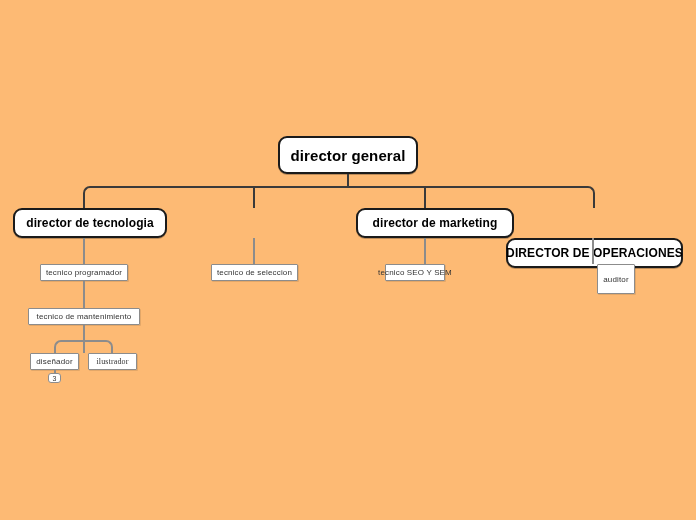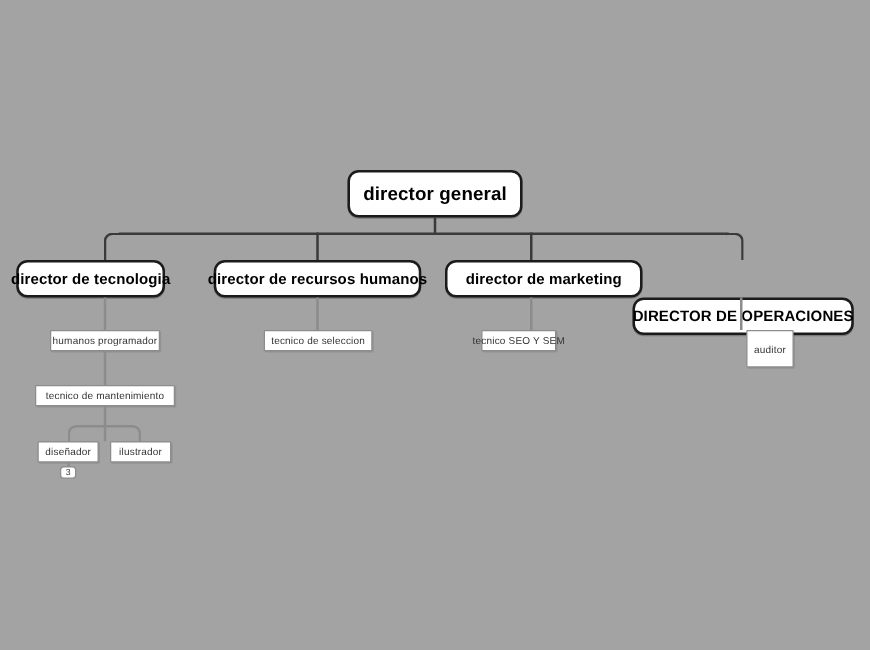--- a/index.html
+++ b/index.html
@@ -4,21 +4,21 @@
 <style>
   html, body {
     margin: 0;
     padding: 0;
     background: #ffffff;
   }
   #canvas {
     position: relative;
     width: 696px;
     height: 520px;
-    background: #a3a3a3;
+    background: #fdba74;
     overflow: hidden;
     font-family: "Liberation Sans", sans-serif;
     -webkit-font-smoothing: antialiased;
   }
 
   
   .conn {
     position: absolute;
     box-sizing: border-box;
   }
@@ -128,43 +128,40 @@
 
   <div class="elbow elbow-tl" style="left:83px; top:186px; width:14px; height:22px;"></div>
 
   <div class="elbow elbow-tr" style="left:581px; top:186px; width:14px; height:22px;"></div>
 
   <div class="conn h-dark" style="left:95px; top:186px; width:488px;"></div>
 
   <div class="conn v-dark" style="left:253px; top:186px; height:22px;"></div>
   <div class="conn v-dark" style="left:424px; top:186px; height:22px;"></div>
 
-  <div class="node node-major node-l1" style="left:13px; top:208px; width:119px; height:30px;">
+  <div class="node node-major node-l1" style="left:13px; top:208px; width:154px; height:30px;">
     <span>director de tecnologia</span>
   </div>
 
-  <div class="node node-major node-l1" style="left:171px; top:208px; width:166px; height:30px;">
-    <span>director de recursos humanos</span>
-  </div>
 
   <div class="node node-major node-l1" style="left:356px; top:208px; width:158px; height:30px;">
     <span>director de marketing</span>
   </div>
 
   <div class="node node-major node-l1" style="left:506px; top:208px; width:177px; height:30px;margin-top:30px;">
     <span>DIRECTOR DE OPERACIONES</span>
   </div>
 
   <div class="conn v-gray" style="left:83px; top:238px; height:26px;"></div>
   <div class="conn v-gray" style="left:253px; top:238px; height:26px;"></div>
   <div class="conn v-gray" style="left:424px; top:238px; height:26px;"></div>
   <div class="conn v-gray" style="left:592px; top:238px; height:26px;"></div>
 
   <div class="node node-minor" style="left:40px; top:264px; width:88px; height:17px;">
-    <span>humanos programador</span>
+    <span>tecnico programador</span>
   </div>
 
   <div class="node node-minor" style="left:211px; top:264px; width:87px; height:17px;">
     <span>tecnico de seleccion</span>
   </div>
 
   <div class="node node-minor" style="left:385px; top:264px; width:60px; height:17px;">
     <span>tecnico SEO Y SEM</span>
   </div>
 
@@ -181,21 +178,21 @@
   <div class="conn v-gray" style="left:83px; top:325px; height:28px;"></div>
 
   <div class="elbow elbow-gray elbow-tl" style="left:54px; top:340px; width:30px; height:14px;"></div>
 
   <div class="elbow elbow-gray elbow-tr" style="left:84px; top:340px; width:29px; height:14px;"></div>
 
   <div class="node node-minor" style="left:30px; top:353px; width:49px; height:17px;">
     <span>diseñador</span>
   </div>
 
-  <div class="node node-minor" style="left:88px; top:353px; width:49px; height:17px;">
+  <div class="node node-minor" style="left:88px; top:353px; width:49px; height:17px;font-family:Liberation Serif, serif;">
     <span>ilustrador</span>
   </div>
 
   <div class="conn v-gray" style="left:54px; top:370px; height:3px;"></div>
   <div class="badge" style="left:48px; top:373px; width:13px; height:10px;">
     <span>3</span>
   </div>
 
 </div>
 

